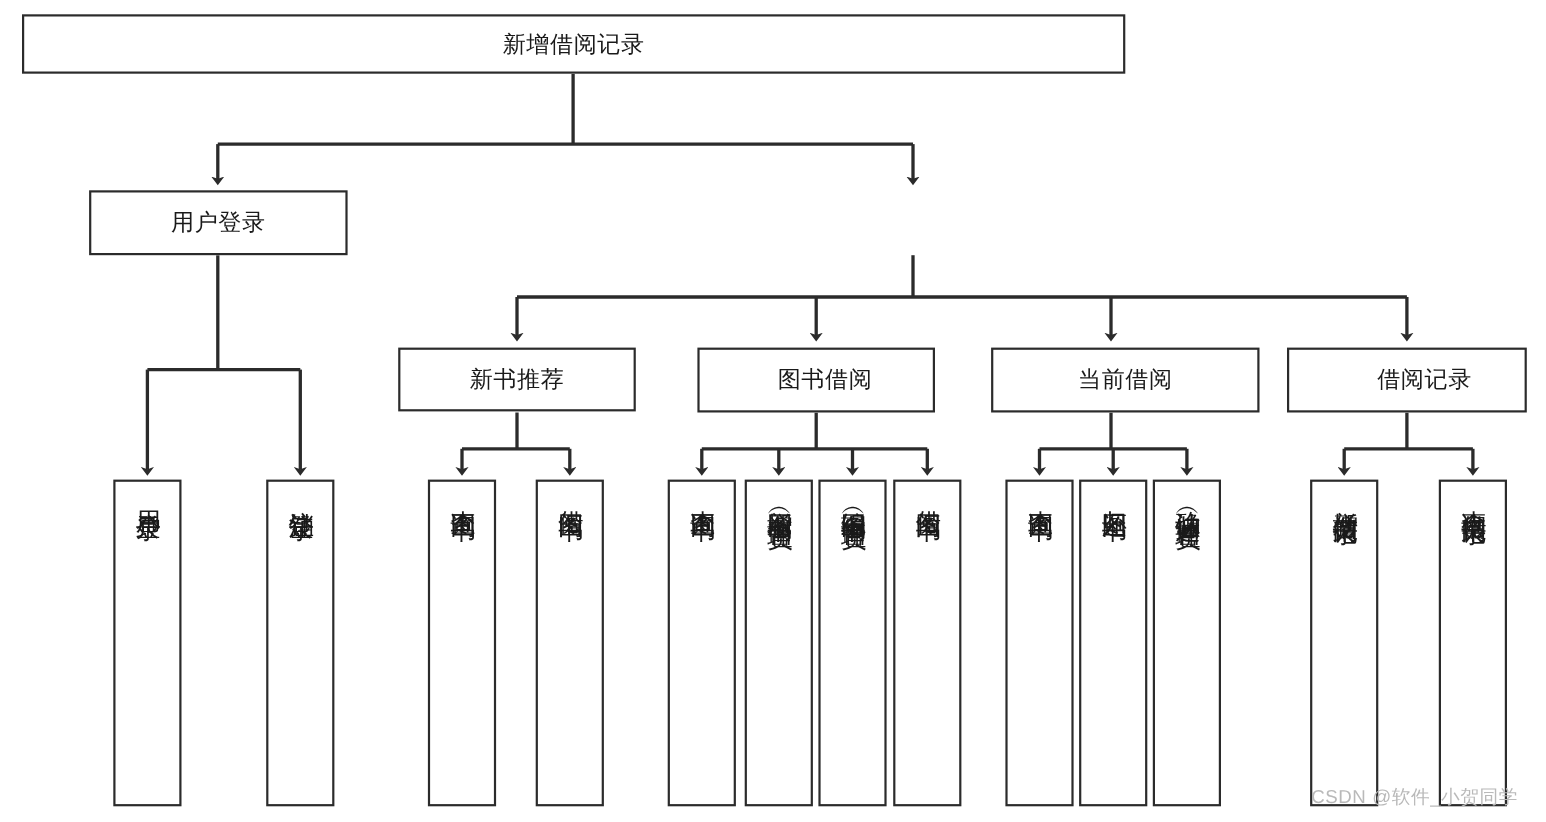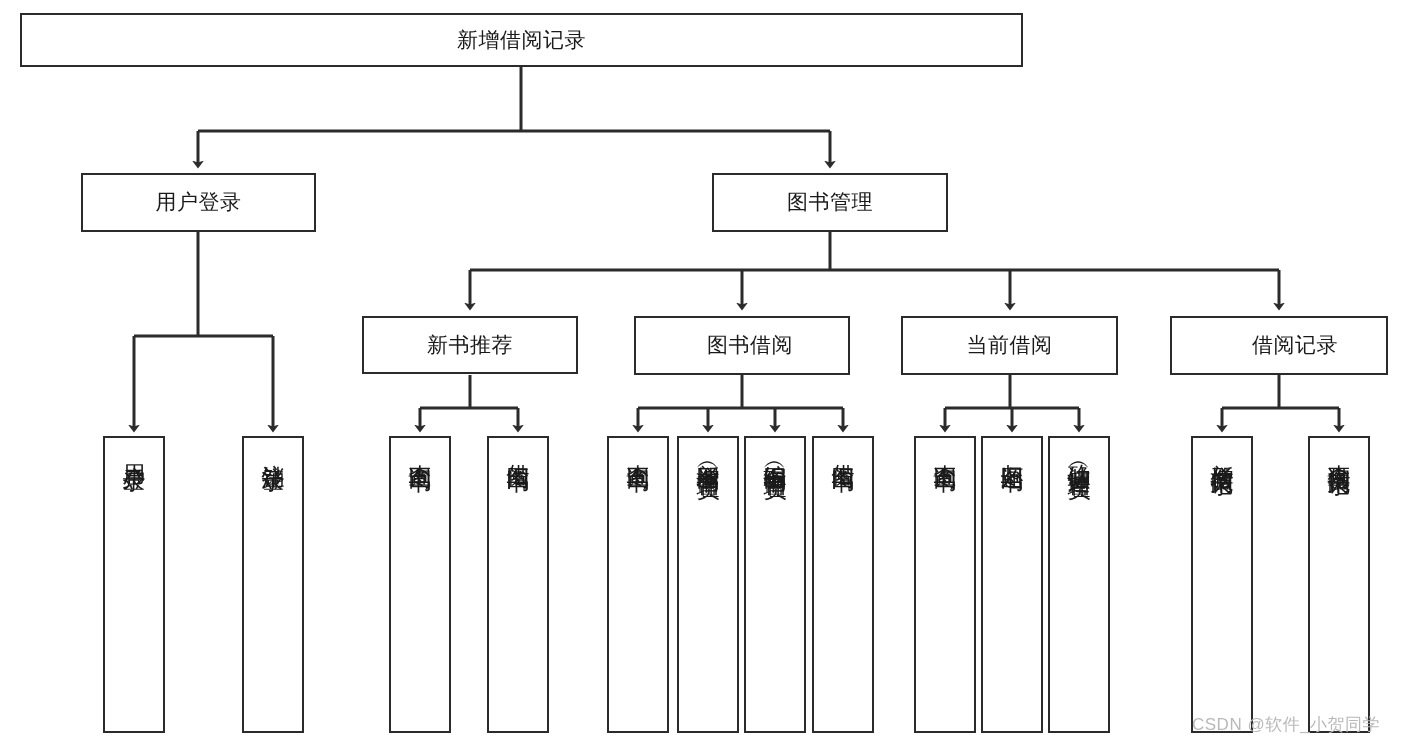--- a/index.html
+++ b/index.html
@@ -128,31 +128,28 @@
     </g>
   </svg>
 
   <div class="node horiz" style="left:20px; top:13px; width:1003px; height:54px;">
     <span class="node-label">新增借阅记录</span>
   </div>
 
   <div class="node horiz" style="left:81px; top:173px; width:235px; height:59px;">
     <span class="node-label">用户登录</span>
   </div>
-  <div class="node horiz" style="left:712px; top:173px; width:236px; height:59px;">
-    <span class="node-label">图书管理</span>
-  </div>
 
   <div class="node horiz" style="left:362px; top:316px; width:216px; height:58px;">
     <span class="node-label">新书推荐</span>
   </div>
   <div class="node horiz" style="left:634px; top:316px; width:216px; height:59px;padding-left:16px;">
     <span class="node-label">图书借阅</span>
   </div>
-  <div class="node horiz" style="left:901px; top:316px; width:217px; height:59px;">
+  <div class="node horiz" style="left:901px; top:316px; width:244px; height:59px;">
     <span class="node-label">当前借阅</span>
   </div>
   <div class="node horiz" style="left:1170px; top:316px; width:218px; height:59px;padding-left:32px;">
     <span class="node-label">借阅记录</span>
   </div>
 
   <div class="node vert" style="left:103px; top:436px; width:62px; height:297px;">
     <span class="node-label">用户登录</span>
   </div>
   <div class="node vert" style="left:242px; top:436px; width:62px; height:297px;">

